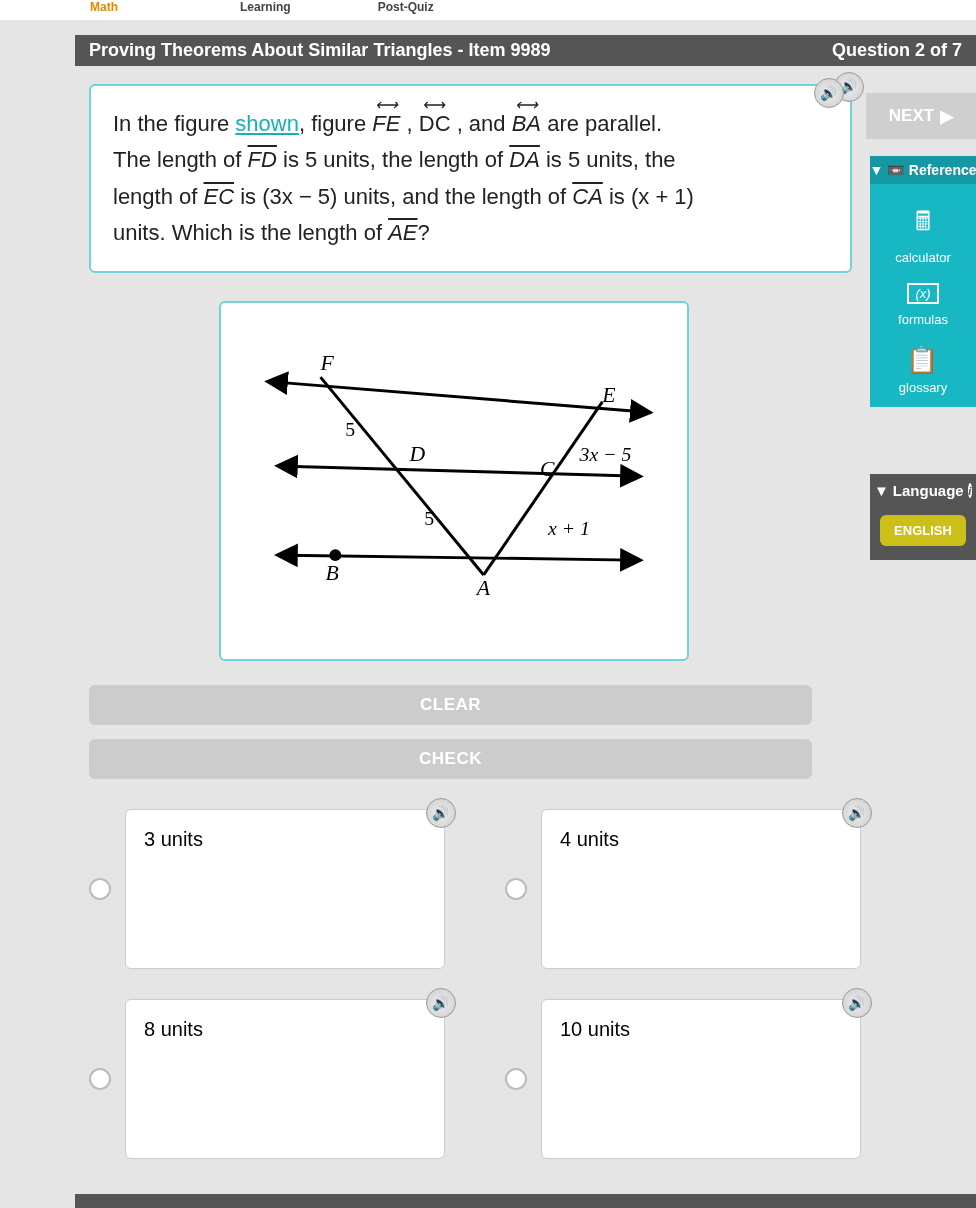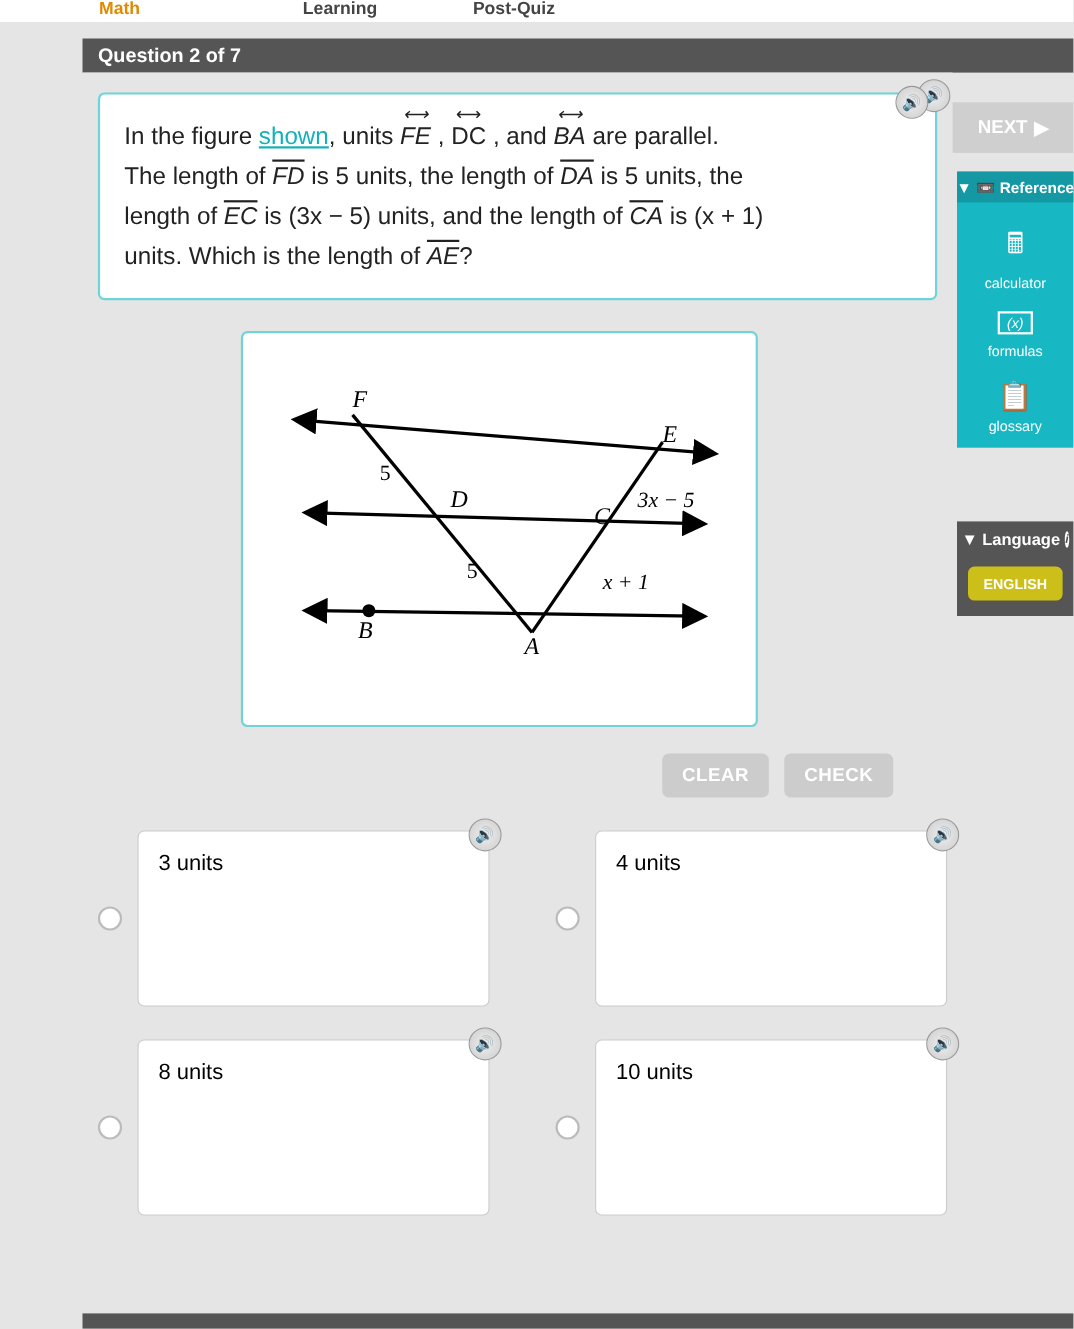--- a/index.html
+++ b/index.html
@@ -11,26 +11,26 @@
     overflow: hidden;
     position: relative;
   }
   .top-tabs {
     position: absolute;
     top: 0; left: 0; right: 0;
     height: 20px;
     background: #fff;
     display: flex;
     align-items: flex-start;
-    font-size: 16px;
+    font-size: 12px;
     color: #444;
     font-weight: bold;
   }
   .top-tabs .math { color: #e08a00; margin-left: 90px; }
-  .top-tabs .learning { margin-left: 120px; padding-left: 28px; }
+  .top-tabs .learning { margin-left: 94px; padding-left: 28px; }
   .top-tabs .postquiz { margin-left: 87px; }
   .header-bar {
     position: absolute;
     top: 35px; left: 75px; right: 0;
     height: 31px;
     background: #555;
     color: #fff;
     display: flex;
     align-items: center;
     padding: 0 14px;
@@ -78,22 +78,23 @@
     width: 470px; height: 360px;
     background: #fff;
     border: 2px solid #6fd3d9;
     border-radius: 6px;
     margin: 28px auto 0 130px;
     position: relative;
   }
   .figure-svg { width: 100%; height: 100%; }
   .action-row {
     display: flex; gap: 14px;
-    justify-content: flex-end;
+    justify-content: flex-start;
     margin: 24px 40px 0 0;
+    flex-direction: column;
   }
   .act-btn {
     background: #ccc;
     color: #fff;
     font-weight: bold;
     border: none;
     border-radius: 6px;
     padding: 10px 18px;
     font-size: 17px;
     letter-spacing: 0.5px;
@@ -192,29 +193,30 @@
 </head>
 <body>
 
 <div class="top-tabs">
   <span class="math">Math</span>
   <span class="learning">Learning</span>
   <span class="postquiz">Post-Quiz</span>
 </div>
 
 <div class="header-bar">
+  <span>Proving Theorems About Similar Triangles - Item 9989</span>
   <span>Question 2 of 7</span>
 </div>
 
 <div class="content">
 
   <div class="question-box">
     <div class="audio-btn audio-main">🔊</div>
     <div>
-      <span>In the figure </span><span class="shown">shown</span><span>, units </span>
+      <span>In the figure </span><span class="shown">shown</span><span>, figure </span>
       <span class="arrow-over" style="font-style:italic">FE</span> ,
       <span class="arrow-over" style="">DC</span><span> , and </span>
       <span class="arrow-over" style="font-style:italic">BA</span> <span> are parallel.</span><br>
       <span>The length of </span><span class="over" style="font-style:italic">FD</span><span> is </span><span>5</span><span> units, the length of </span><span class="over" style="font-style:italic">DA</span><span> is </span><span>5</span><span> units, the</span><br>
       <span>length of </span><span class="over" style="font-style:italic">EC</span><span> is </span><span>(3x − 5)</span><span> units, and the length of </span><span class="over" style="font-style:italic">CA</span><span> is </span><span>(x + 1)</span><br>
       <span>units. Which is the length of </span><span class="over" style="font-style:italic">AE</span><span>?</span>
     </div>
   </div>
 
   <div class="figure-box">

